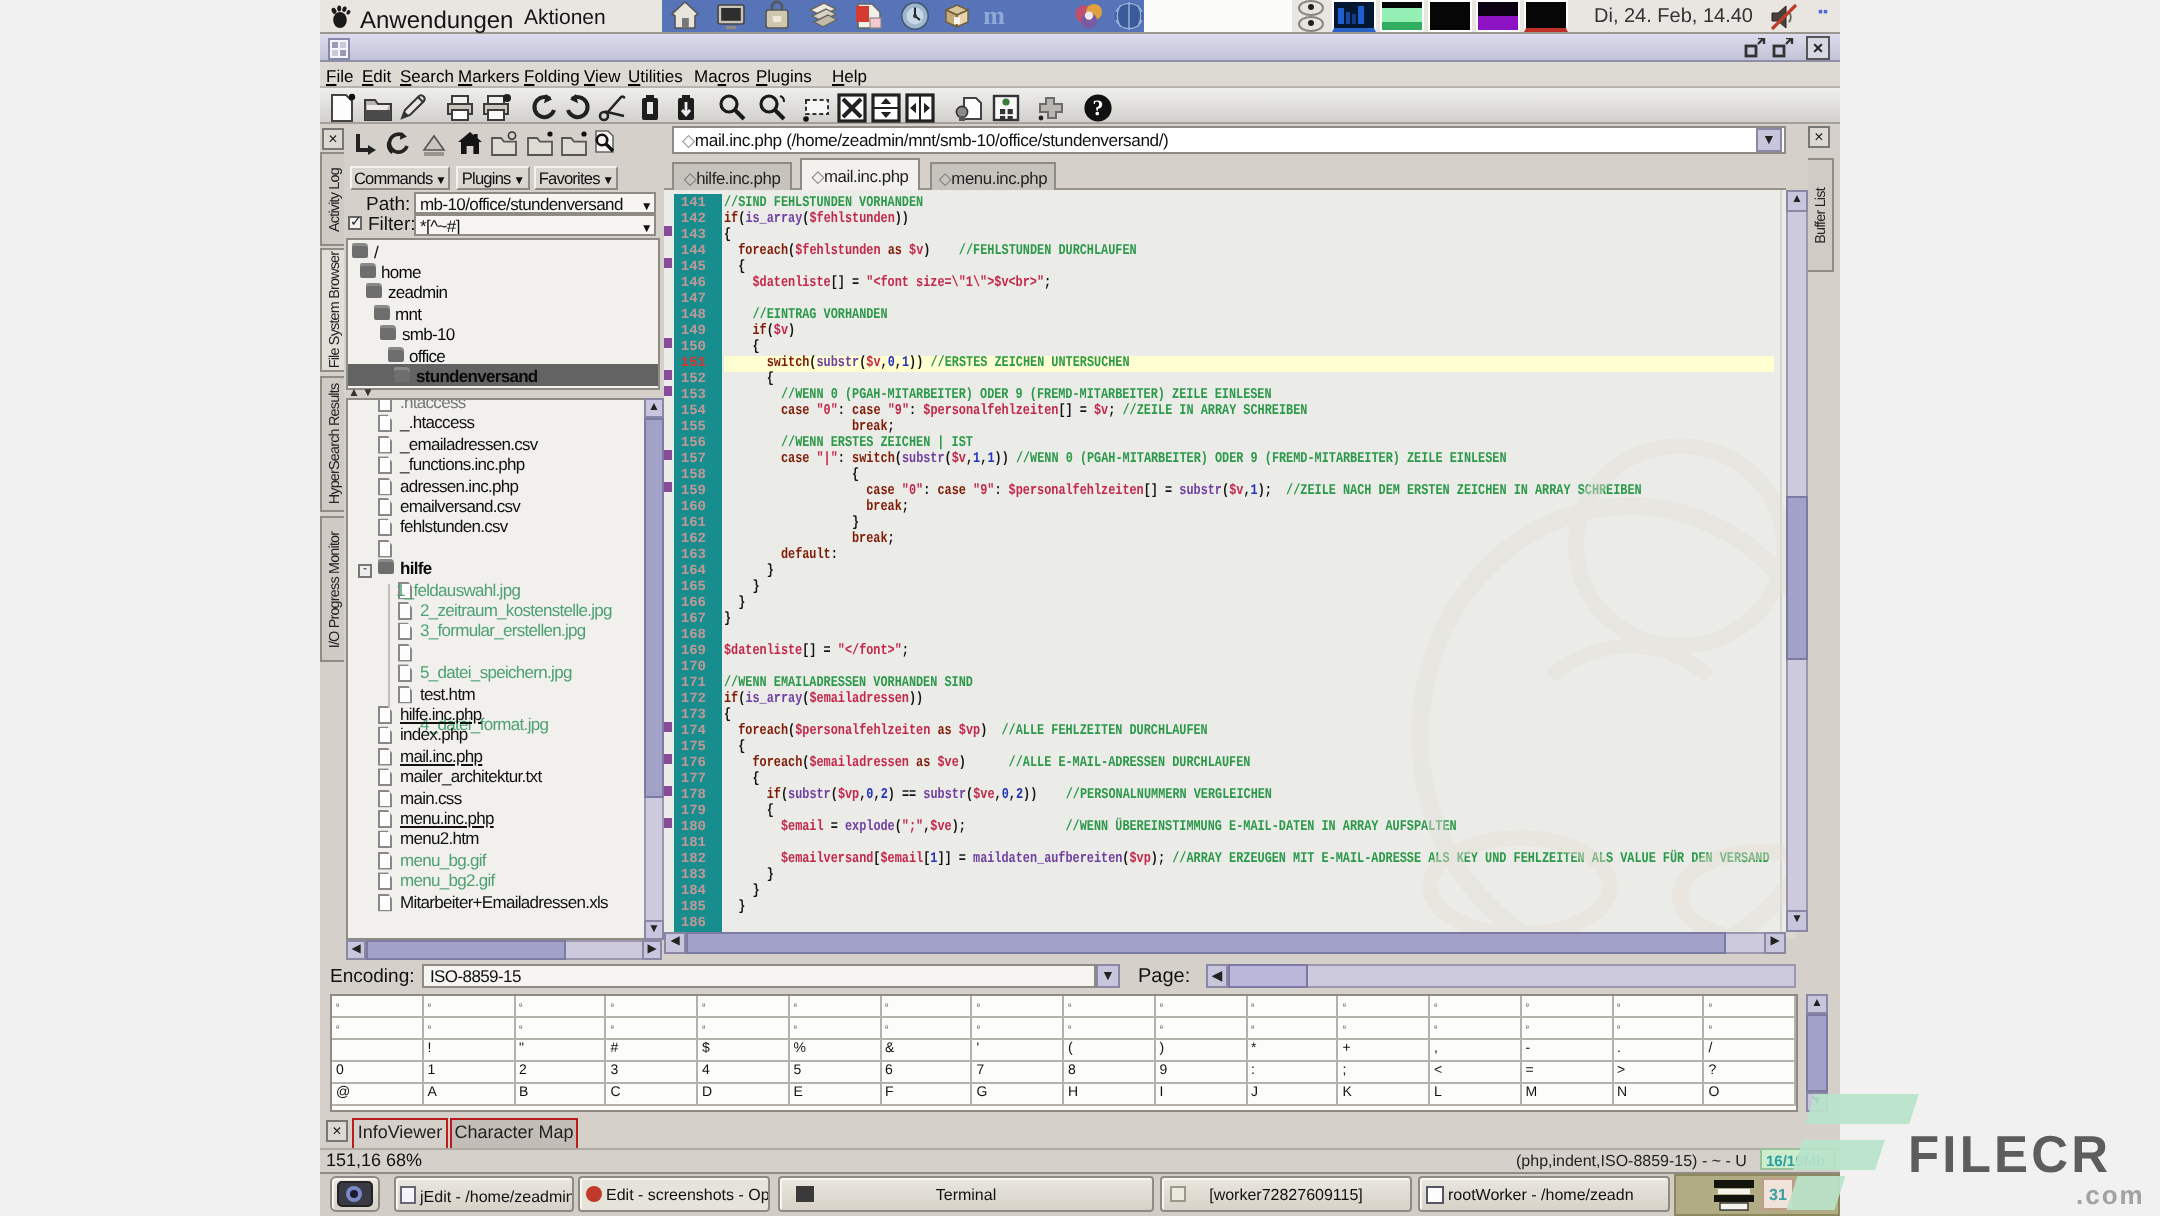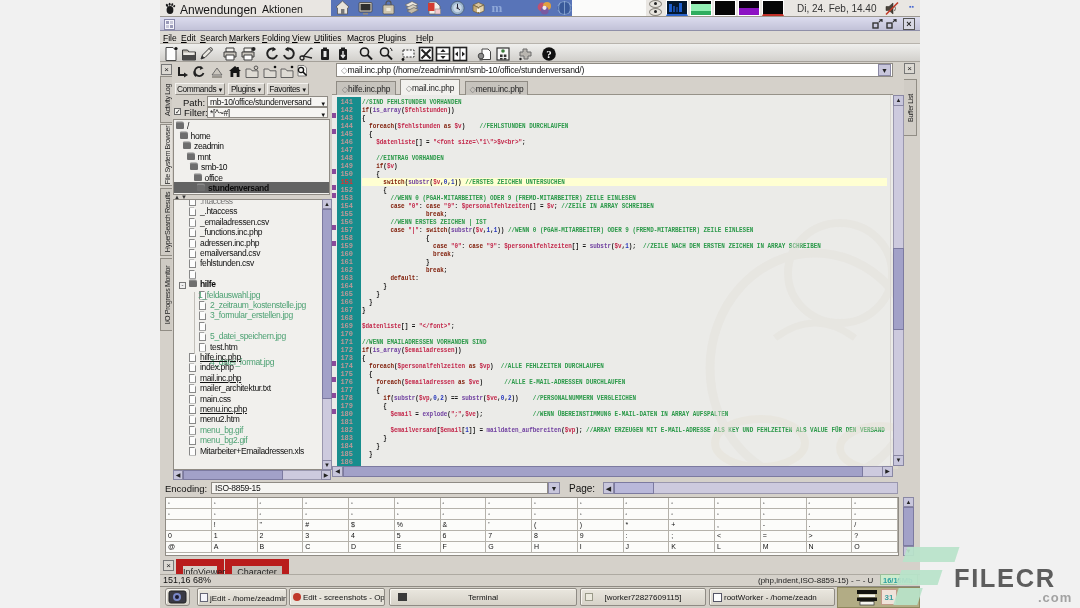--- a/index.html
+++ b/index.html
@@ -56,21 +56,21 @@
 .code .c{color:#2b9949}
 .code .n{color:#2233bb}
 .hl{position:absolute;left:30px;top:83px;width:525px;height:8px;background:#ffffd2}
 
 .cmap{left:160px;top:480px;width:760px;height:78px;background:#d5d1ca}
 .cmtable{position:absolute;left:5px;top:17px;width:734px;height:59px;background:#fcfcfa;border:1px solid #8f8b84}
 .cmrow{position:absolute;left:0;width:100%;border-bottom:1px solid #b5b2ab;height:11px}
 .cmcell{position:absolute;top:0;height:11px;border-right:1px solid #b5b2ab;font-size:7px;color:#111;line-height:10px}
 
 .btabs{left:160px;top:558px;width:760px;height:16px;background:#d5d1ca}
-.btab{position:absolute;top:559px;height:26px;border:7px solid #b91c1c;font-size:9px;color:#222;background:#d5d1ca;text-align:center}
+.btab{position:absolute;top:559px;height:16px;border:1px solid #b91c1c;font-size:9px;color:#222;background:#d5d1ca;text-align:center}
 .status{left:160px;top:574px;width:760px;height:12px;background:#d5d1ca;border-top:1px solid #aeaaa2;font-size:9px;color:#111}
 
 .task{left:160px;top:586px;width:760px;height:22px;background:#d2cec6;border-top:1px solid #8f8b84}
 .tbtn{position:absolute;top:588px;height:18px;background:linear-gradient(#eae7df,#d6d2c8);border:1px solid #8f8b84;border-radius:2px;box-shadow:inset 1px 1px 0 #f8f6f1;font-size:8px;color:#111;white-space:nowrap;overflow:hidden}
 
 .wm-bar{position:absolute;background:#b9e3ca;opacity:.92}
 .wmtxt{position:absolute;color:#5d5d5d;font-weight:bold;letter-spacing:1px}
 </style></head>
 <body>
 <div id="rt">

